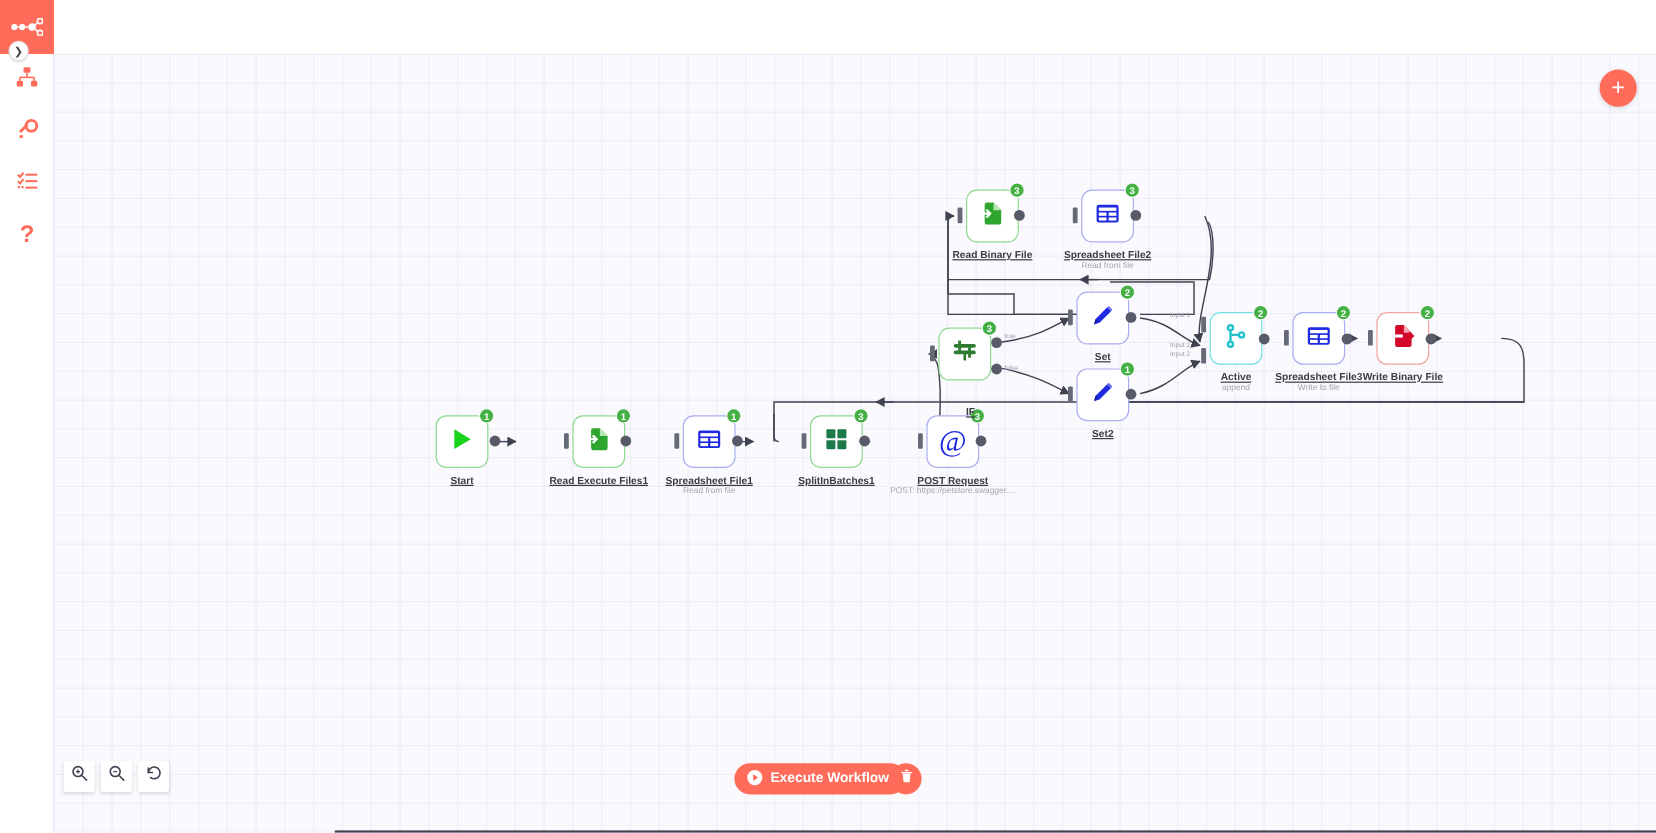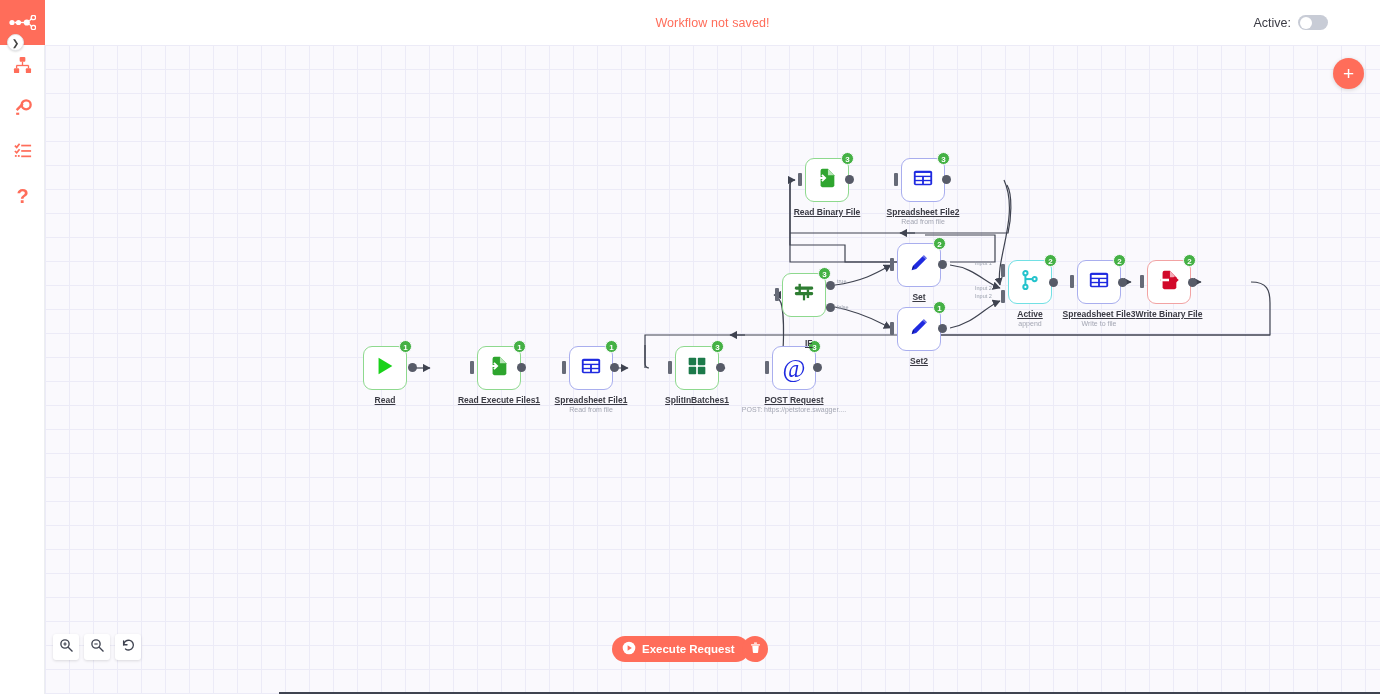--- a/index.html
+++ b/index.html
@@ -231,29 +231,20 @@
           <rect x="4.3" y="14.5" width="2" height="2"></rect>
         </svg>
       </span>
     </div>
 
     <div class="side-btn" style="top:174px">
       <span style="font-size:20px;font-weight:bold;color:#ff6d5a;line-height:1;">?</span>
     </div>
   </div>
 
-  <div id="header">
-    <div id="wf-status">Workflow not saved!</div>
-    <div id="active-area">
-      <span id="active-label">Active:</span>
-      <div id="active-toggle">
-        <div class="knob"></div>
-      </div>
-    </div>
-  </div>
 
   <div id="canvas">
 
     <div id="add-node-btn">+</div>
 
     <svg id="edges">
       <defs>
         <marker id="arr" markerWidth="7" markerHeight="7" refX="6" refY="3.5" orient="auto">
           <path d="M0,0 L6.5,3.5 L0,7 Z" fill="#3f4350"></path>
         </marker>
@@ -305,21 +296,21 @@
       </g>
     </svg>
 
     <div class="node g" style="left:318px;top:301px">
       <span class="badge">1</span>
       <span>
         <svg width="22" height="22" viewBox="0 0 24 24">
             <path d="M5 3 L20 12 L5 21 Z" fill="#19d219"></path>
           </svg>
       </span>
-      <span class="nlabel">Read</span>
+      <span class="nlabel">Start</span>
     </div>
     <div class="dot-out" style="left:363px;top:318px"></div>
 
     <div class="node g" style="left:432px;top:301px">
       <span class="badge">1</span>
       <span>
         <svg width="22" height="22" viewBox="0 0 24 24" fill="#2ea52e">
           <path d="M13 2 H7 a2 2 0 0 0-2 2 v16 a2 2 0 0 0 2 2 h11 a2 2 0 0 0 2-2 V9 Z"></path>
           <path d="M13 2 v7 h7" fill="#b6e6b6"></path>
           <path d="M2 12 h7 M6.5 8.5 L10 12 L6.5 15.5" stroke="#fff" stroke-width="2" fill="none"></path>
@@ -535,21 +526,21 @@
 
   </div>
 
   <div id="exec-btn">
     <span>
       <svg width="14" height="14" viewBox="0 0 20 20">
         <circle cx="10" cy="10" r="9" fill="#fff"></circle>
         <path d="M8 6 L14 10 L8 14 Z" fill="#ff6d5a"></path>
       </svg>
     </span>
-    <span>Execute Request</span>
+    <span>Execute Workflow</span>
   </div>
   <div id="delete-btn">
     <span>
       <svg width="13" height="13" viewBox="0 0 20 20" fill="#fff">
         <rect x="3" y="5" width="14" height="1.8" rx="0.6"></rect>
         <rect x="7.6" y="2.4" width="4.8" height="1.8" rx="0.6"></rect>
         <path d="M5 7.2 h10 l-1 10.2 a1 1 0 0 1-1 .9 H7 a1 1 0 0 1-1-.9 Z"></path>
       </svg>
     </span>
   </div>

